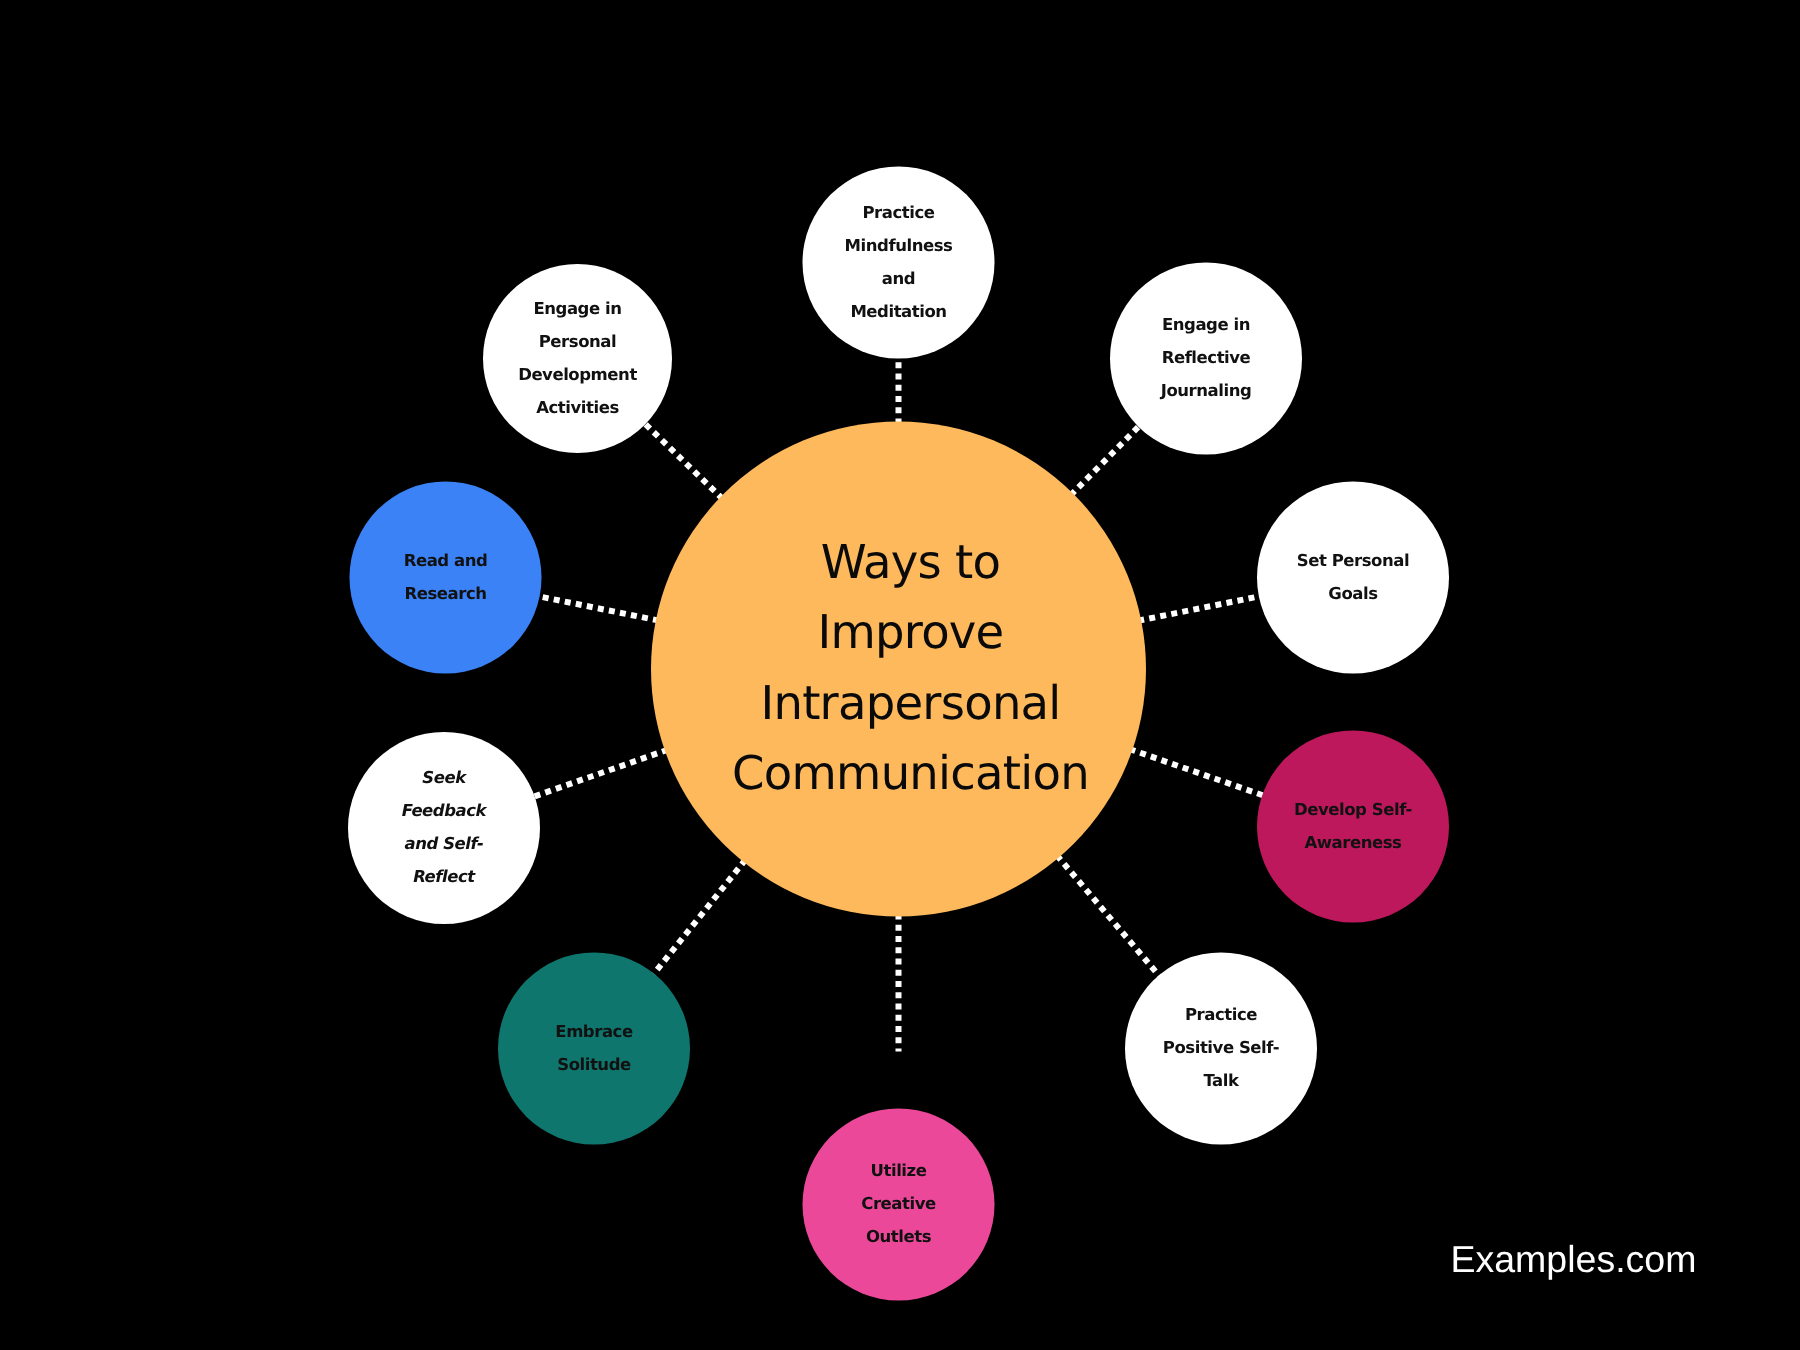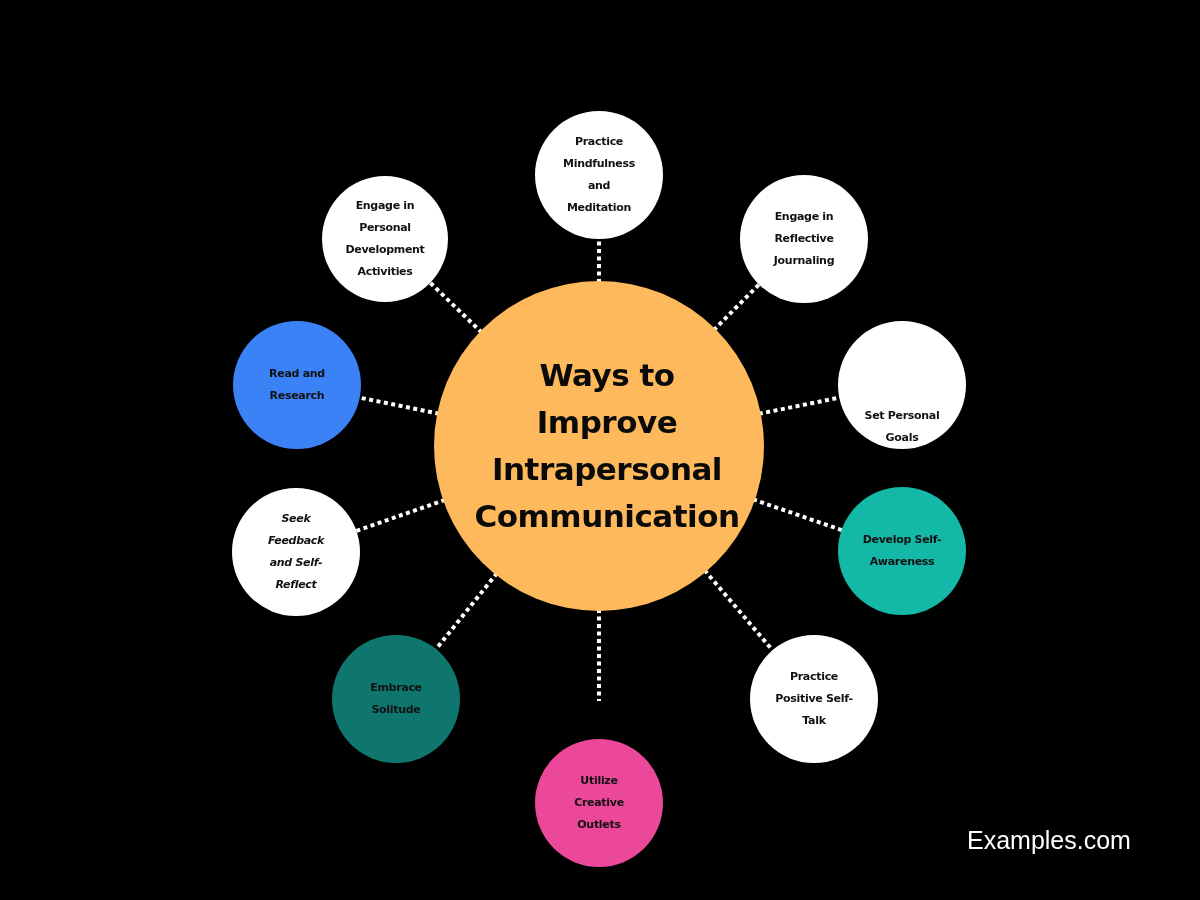--- a/index.html
+++ b/index.html
@@ -26,21 +26,21 @@
       border-radius: 50%;
       background: #FDB95B;
       display: flex;
       align-items: center;
       justify-content: center;
       text-align: center;
       box-sizing: border-box;
     }
     .hub-title {
       color: #0a0a0a;
-      font-weight: bold;
+      font-weight: normal;
       font-size: 31px;
       line-height: 47px;
       letter-spacing: -0.5px;
       white-space: pre-line;
       margin-left: 16px;
     }
     .node {
       position: absolute;
       border-radius: 50%;
       background: #ffffff;
@@ -98,25 +98,25 @@
       <div class="node-label">Practice
 Mindfulness
 and
 Meditation</div>
     </div>
   <div class="node" style="left: 740px; top: 175px; width: 128px; height: 128px; background: rgb(255, 255, 255);">
       <div class="node-label">Engage in
 Reflective
 Journaling</div>
     </div>
-  <div class="node" style="left: 838px; top: 321px; width: 128px; height: 128px; background: rgb(255, 255, 255); align-items: flex-end;">
+  <div class="node" style="left: 838px; top: 321px; width: 128px; height: 128px; background: rgb(255, 255, 255);">
       <div class="node-label">Set Personal
 Goals</div>
     </div>
-  <div class="node" style="left: 838px; top: 487px; width: 128px; height: 128px; background: #14b8a6;">
+  <div class="node" style="left: 838px; top: 487px; width: 128px; height: 128px; background: #be185d;">
       <div class="node-label">Develop Self-
 Awareness</div>
     </div>
   <div class="node" style="left: 750px; top: 635px; width: 128px; height: 128px; background: rgb(255, 255, 255);">
       <div class="node-label">Practice
 Positive Self-
 Talk</div>
     </div>
   <div class="node" style="left: 535px; top: 739px; width: 128px; height: 128px; background: #ec4899;">
       <div class="node-label">Utilize

